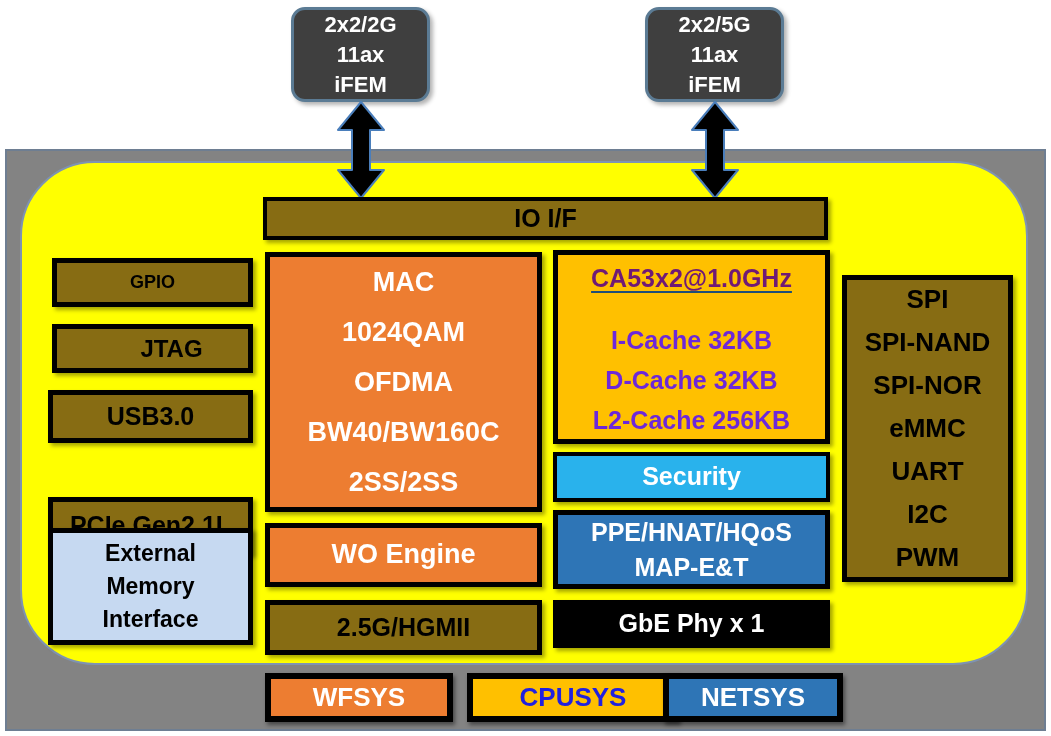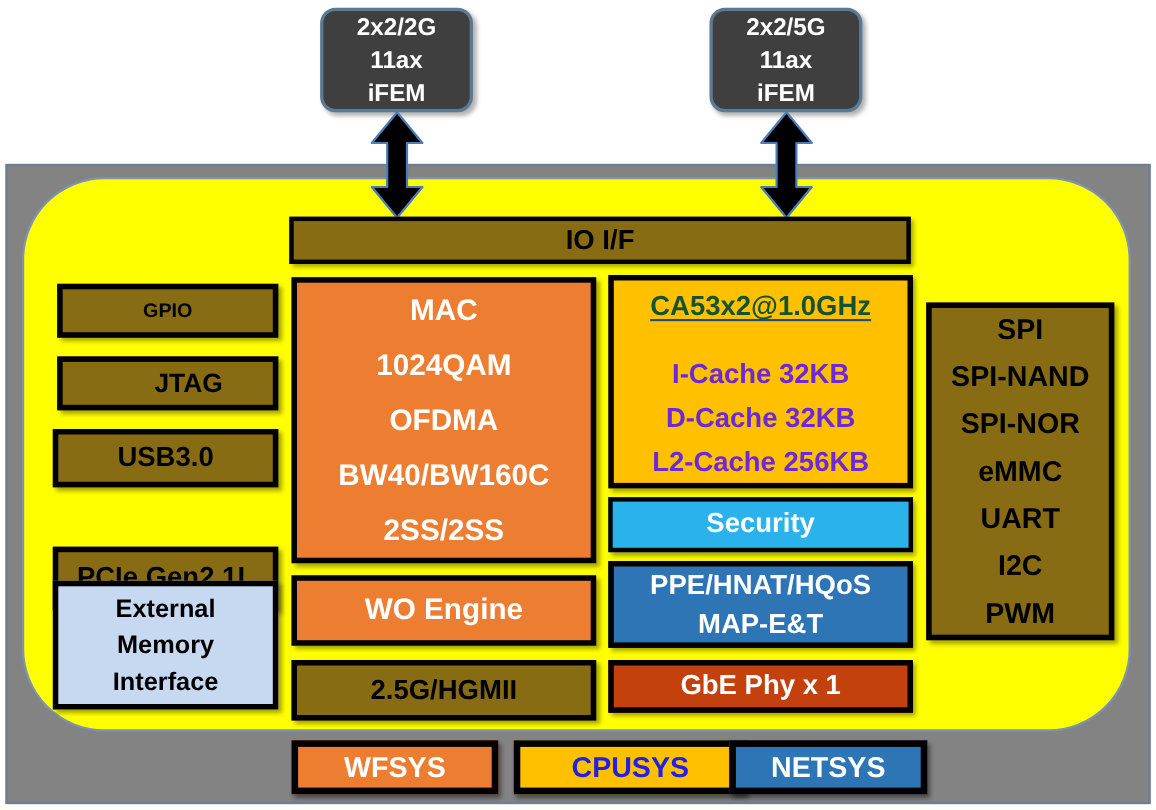--- a/index.html
+++ b/index.html
@@ -128,35 +128,35 @@
     <span>2SS/2SS</span>
   </div>
   <div class="abs block b-wo" style="background-color: rgb(237, 125, 49);">
     <span>WO Engine</span>
   </div>
   <div class="abs block b-hgmii" style="background-color: rgb(135, 108, 19);">
     <span>2.5G/HGMII</span>
   </div>
 
   <div class="abs block b-cpu" style="background-color: rgb(255, 192, 0);">
-    <span class="cpu-title" style="color: #14532d;">CA53x2@1.0GHz</span>
+    <span class="cpu-title" style="color: #701a75;">CA53x2@1.0GHz</span>
     <div class="cache-lines" style="color: #6d28d9;">
       <div>I-Cache 32KB</div>
       <div>D-Cache 32KB</div>
       <div>L2-Cache 256KB</div>
     </div>
   </div>
   <div class="abs block b-sec" style="background-color: rgb(41, 178, 236);">
     <span>Security</span>
   </div>
   <div class="abs block b-ppe" style="background-color: rgb(46, 117, 182);">
     <span>PPE/HNAT/HQoS</span>
     <span>MAP-E&amp;T</span>
   </div>
-  <div class="abs block b-gbe" style="background-color: #c2410c;">
+  <div class="abs block b-gbe" style="background-color: #000000;">
     <span>GbE Phy x 1</span>
   </div>
 
   <div class="abs block b-spi" style="background-color: rgb(135, 108, 19);">
     <span>SPI</span>
     <span>SPI-NAND</span>
     <span>SPI-NOR</span>
     <span>eMMC</span>
     <span>UART</span>
     <span>I2C</span>

